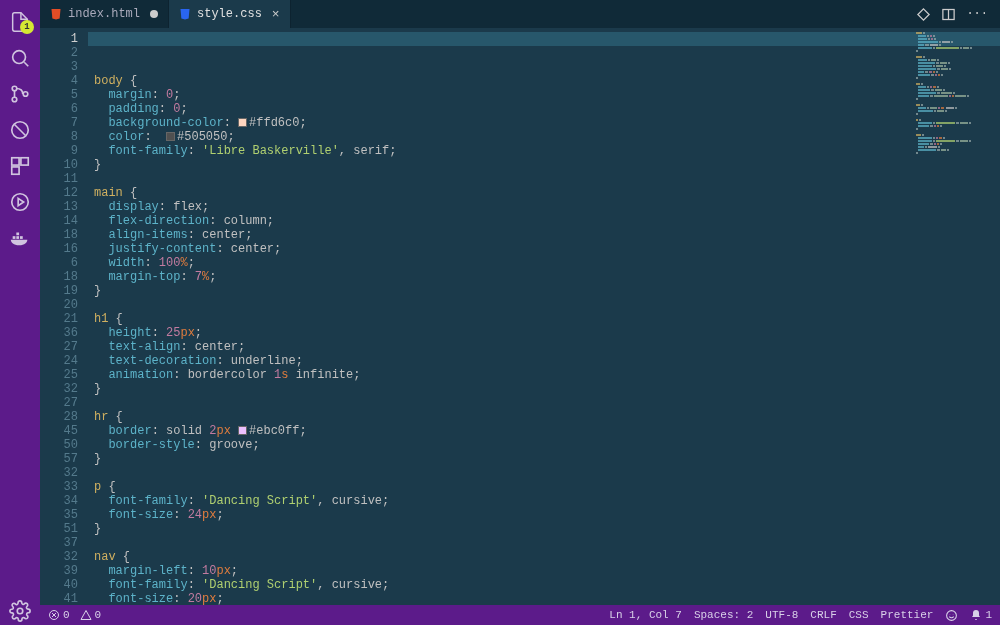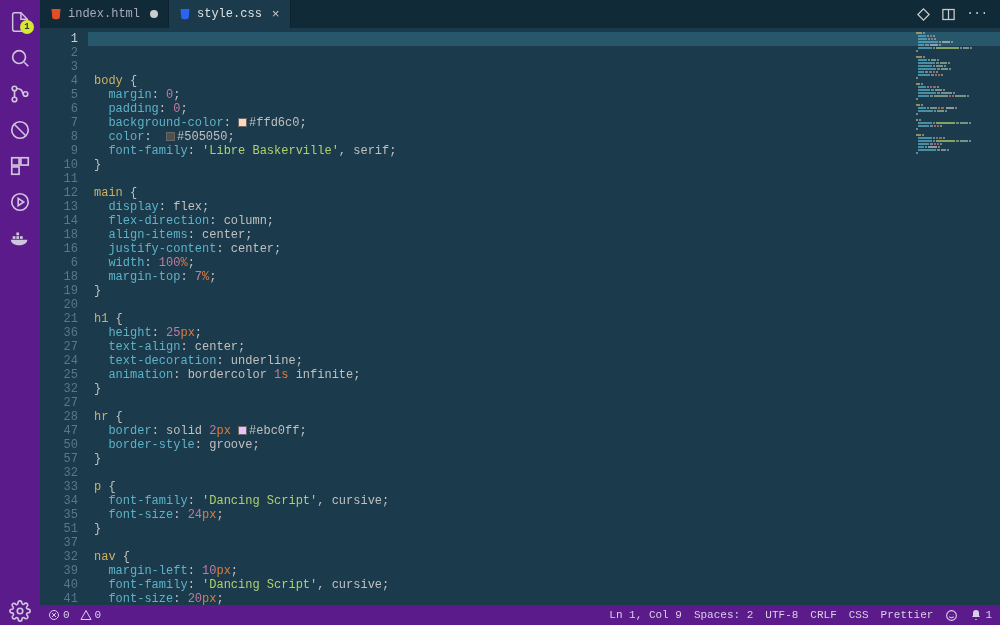--- a/index.html
+++ b/index.html
@@ -155,21 +155,21 @@
         <div>19</div>
         <div>20</div>
         <div>21</div>
         <div>36</div>
         <div>27</div>
         <div>24</div>
         <div>25</div>
         <div>32</div>
         <div>27</div>
         <div>28</div>
-        <div>47</div>
+        <div>45</div>
         <div>50</div>
         <div>57</div>
         <div>32</div>
         <div>33</div>
         <div>34</div>
         <div>35</div>
         <div>51</div>
         <div>37</div>
         <div>32</div>
         <div>39</div>
@@ -404,21 +404,21 @@
       </div>
       <div class="sb-item">
         <svg width="12" height="12" viewBox="0 0 24 24" fill="none" stroke="currentColor" stroke-width="2">
             <path d="M12 3L2 21h20L12 3z"></path>
           </svg>
         <span>0</span>
       </div>
     </div>
     <div class="sb-right">
       <div class="sb-item">
-          <span>Ln 1, Col 9</span>
+          <span>Ln 1, Col 7</span>
         </div>
       <div class="sb-item">
           <span>Spaces: 2</span>
         </div>
       <div class="sb-item">
           <span>UTF-8</span>
         </div>
       <div class="sb-item">
           <span>CRLF</span>
         </div>

